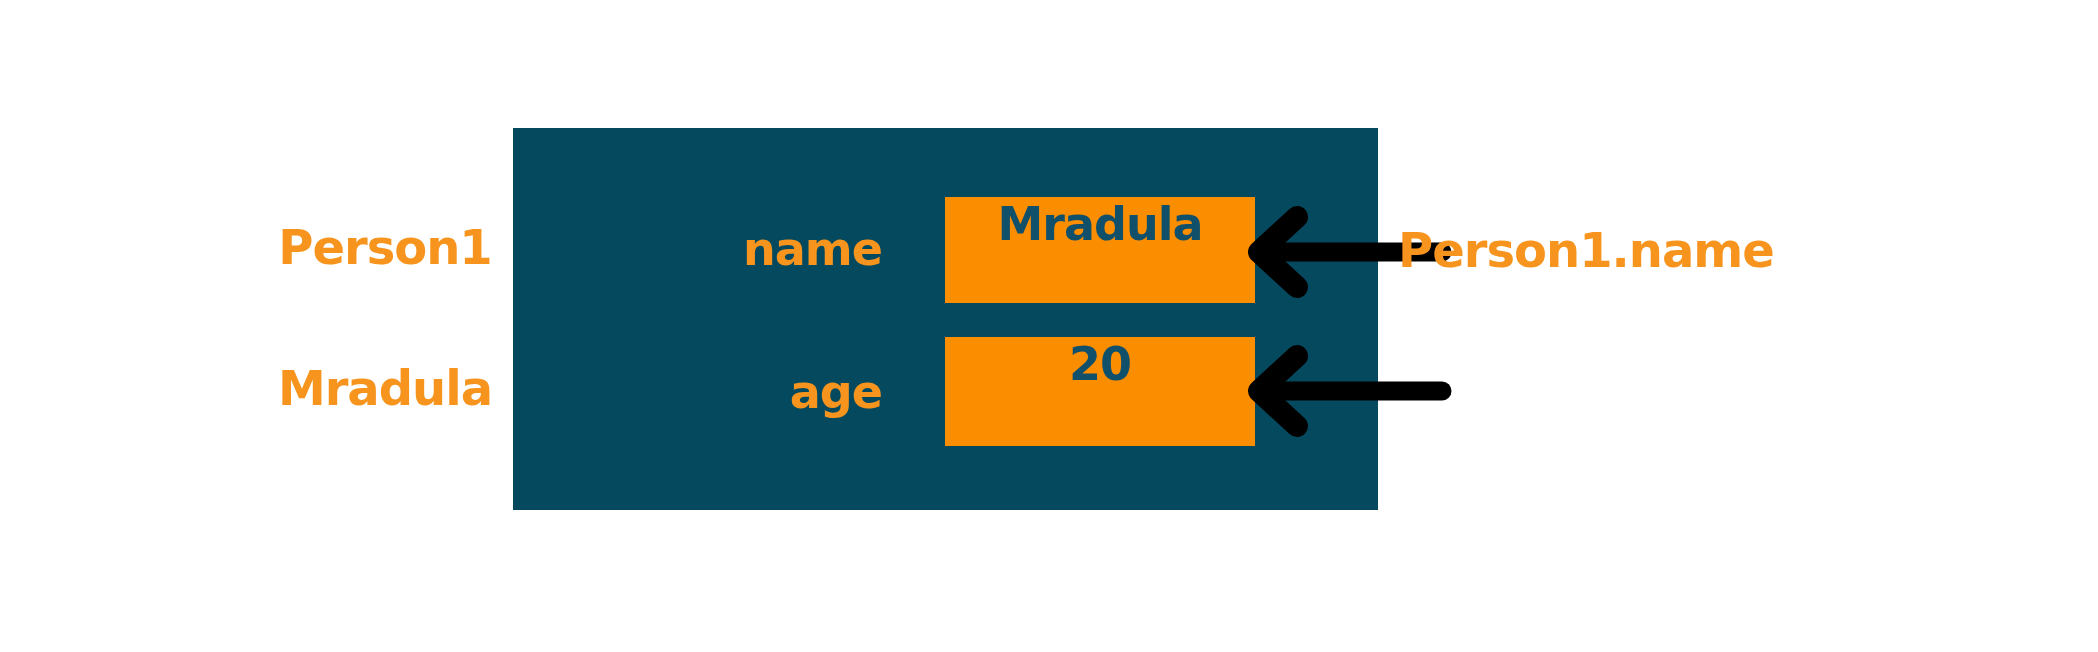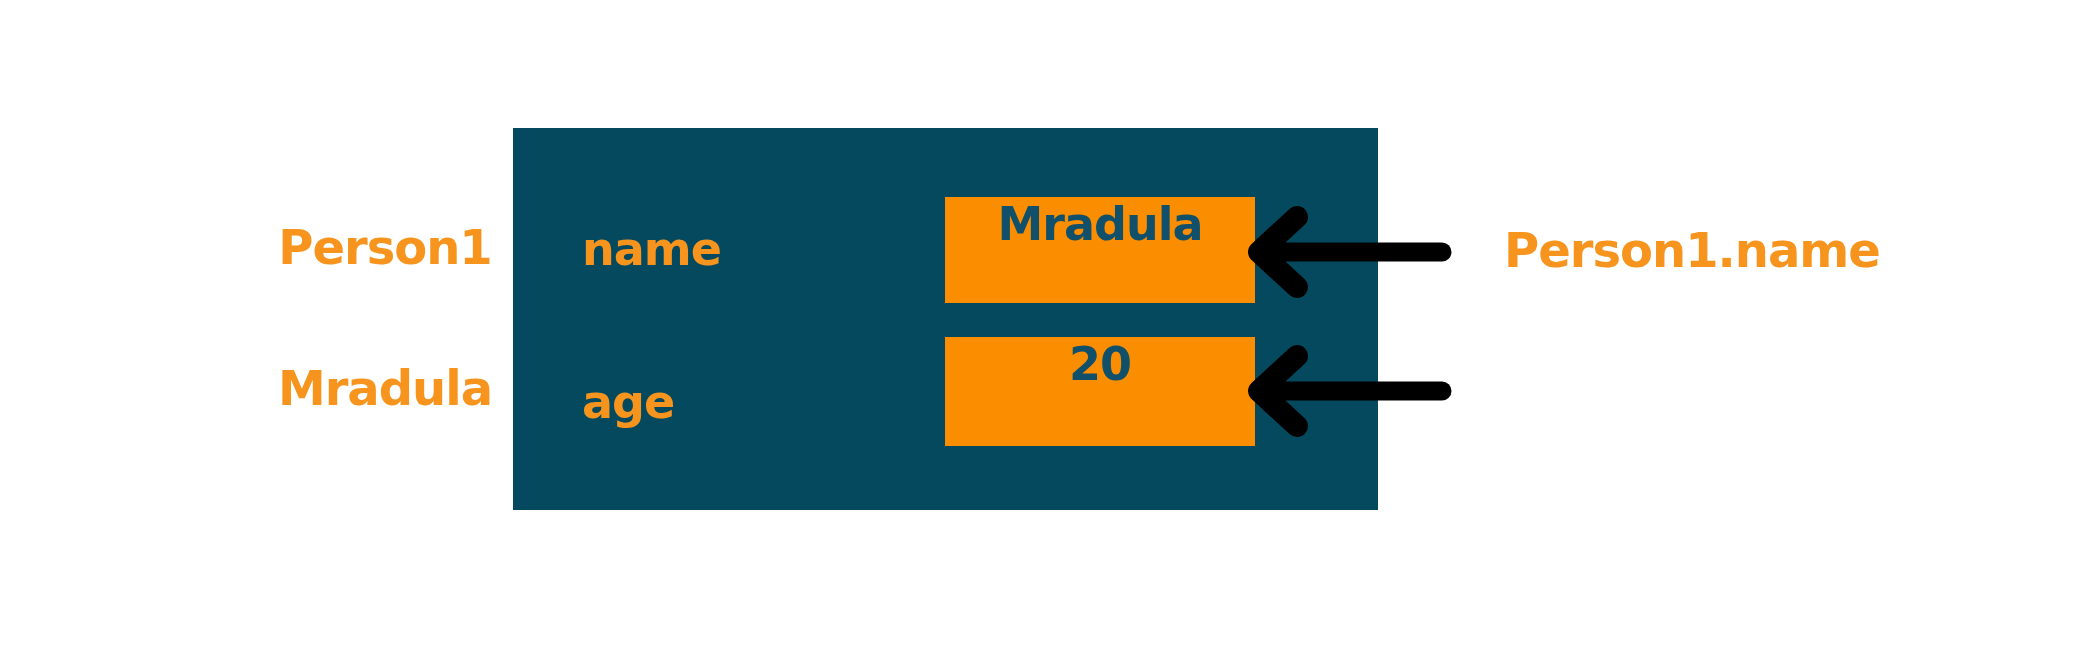--- a/index.html
+++ b/index.html
@@ -43,46 +43,46 @@
     color: var(--orange-text);
   }
   .side-label.row1 { top: 219px; }
   .side-label.row2 { top: 360px; }
   .prop-label {
     position: absolute;
     left: 582px;
     width: 300px;
     height: 56px;
     line-height: 56px;
-    text-align: left;
+    text-align: right;
     font-size: 46px;
     font-weight: bold;
     letter-spacing: -1px;
     color: var(--orange-text);
   }
   .prop-label.row1 { top: 221px; }
-  .prop-label.row2 { top: 364px; margin-top: 10px; }
+  .prop-label.row2 { top: 364px; }
   .value-box {
     position: absolute;
     left: 945px;
     width: 310px;
     background: var(--orange-box);
     display: flex;
     align-items: flex-start;
     justify-content: center;
     font-size: 46px;
     font-weight: bold;
     letter-spacing: -1px;
     color: var(--value-text);
   }
   .value-box.row1 { top: 197px; height: 106px; }
   .value-box.row2 { top: 337px; height: 109px; }
   .accessor-label {
     position: absolute;
-    left: 1504px;
+    left: 1398px;
     height: 56px;
     line-height: 56px;
     text-align: left;
     font-size: 48px;
     font-weight: bold;
     letter-spacing: -1px;
     color: var(--orange-text);
     white-space: nowrap;
   }
   .accessor-label.row1 { top: 222px; }

